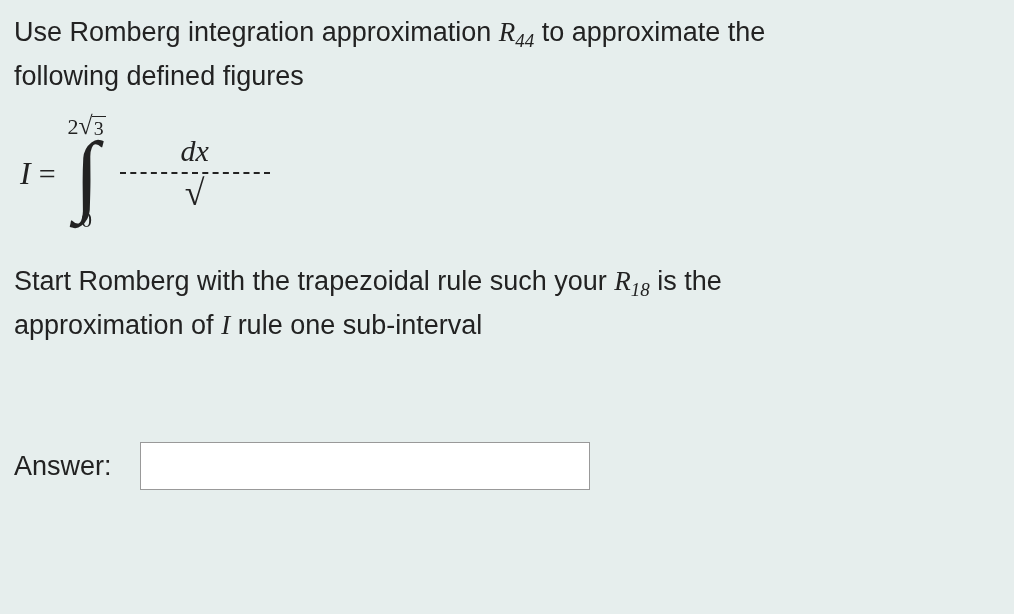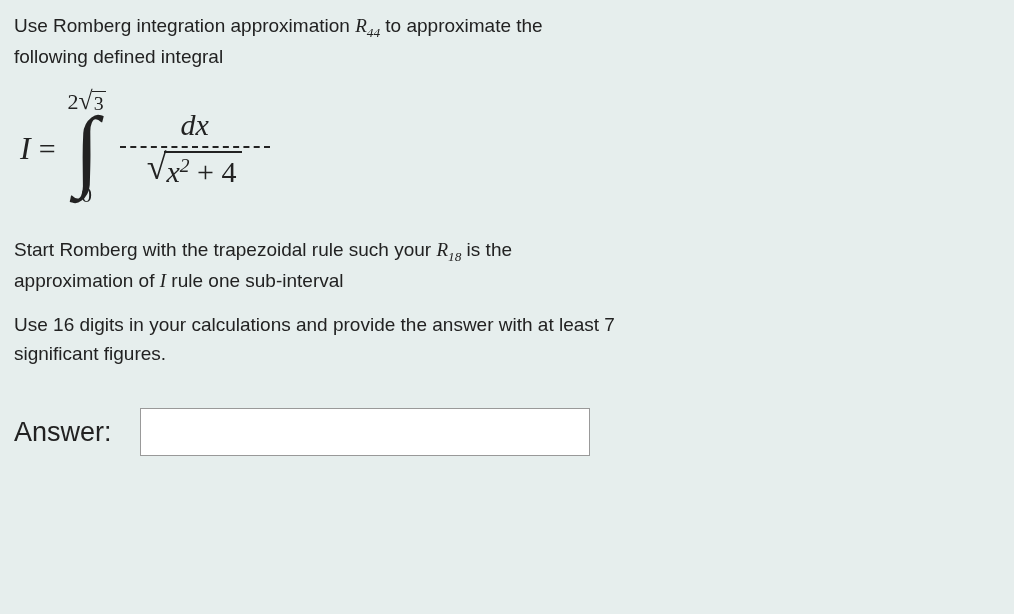--- a/index.html
+++ b/index.html
@@ -9,21 +9,21 @@
     }
     body {
       font-family: Arial, Helvetica, sans-serif;
       background-color: #e6eeed;
       width: 1014px;
       height: 614px;
       padding: 12px 14px;
       color: #222;
     }
     .question-text {
-      font-size: 19px;
+      font-size: 27px;
       line-height: 1.5;
       margin-bottom: 18px;
     }
     .math-sub {
       font-size: 0.7em;
       vertical-align: sub;
     }
     .math-italic {
       font-style: italic;
       font-family: 'Times New Roman', serif;
@@ -149,21 +149,21 @@
       margin-bottom: 16px;
     }
   </style>
 </head>
 <body>
 
 <div class="question-text">
   <div class="para">
     <span>Use Romberg integration approximation </span><span class="math-italic"><span>R</span><span class="math-sub">44</span></span><span> to approximate the</span>
     <br>
-    <span>following defined integral</span>
+    <span>following defined figures</span>
   </div>
 </div>
 
 <div class="integral-block">
   <span class="integral-lhs">I</span>
   <span class="integral-eq">=</span>
   <div class="integral-container">
     <div class="integral-sign-wrapper">
       <div class="integral-upper">
         <span>2</span>
@@ -174,36 +174,32 @@
       </div>
       <div class="integral-sign">∫</div>
       <div class="integral-lower">0</div>
     </div>
     <div class="fraction">
       <div class="numerator">dx</div>
       <div class="fraction-line"></div>
       <div class="denominator">
         <span class="sqrt-wrapper">
           <span class="sqrt-radical">√</span>
-          <span class="sqrt-content">
-            <span>x</span><span class="sup">2</span><span style="font-style:normal;"> + 4</span>
-          </span>
         </span>
       </div>
     </div>
   </div>
 </div>
 
 <div class="question-text para">
   <span>Start Romberg with the trapezoidal rule such your </span><span class="math-italic"><span>R</span><span class="math-sub">18</span></span><span> is the</span>
   <br>
   <span>approximation of </span><span class="math-italic">I</span><span> rule one sub-interval</span>
 </div>
 
 <div class="question-text para">
-  <span>Use 16 digits in your calculations and provide the answer with at least 7</span><br>
-  <span>significant figures.</span>
+  <br>
 </div>
 
 <div class="answer-row">
   <span class="answer-label">Answer:</span>
   <input type="text" class="answer-input" value="" style="">
 </div>
 
 </body></html>

